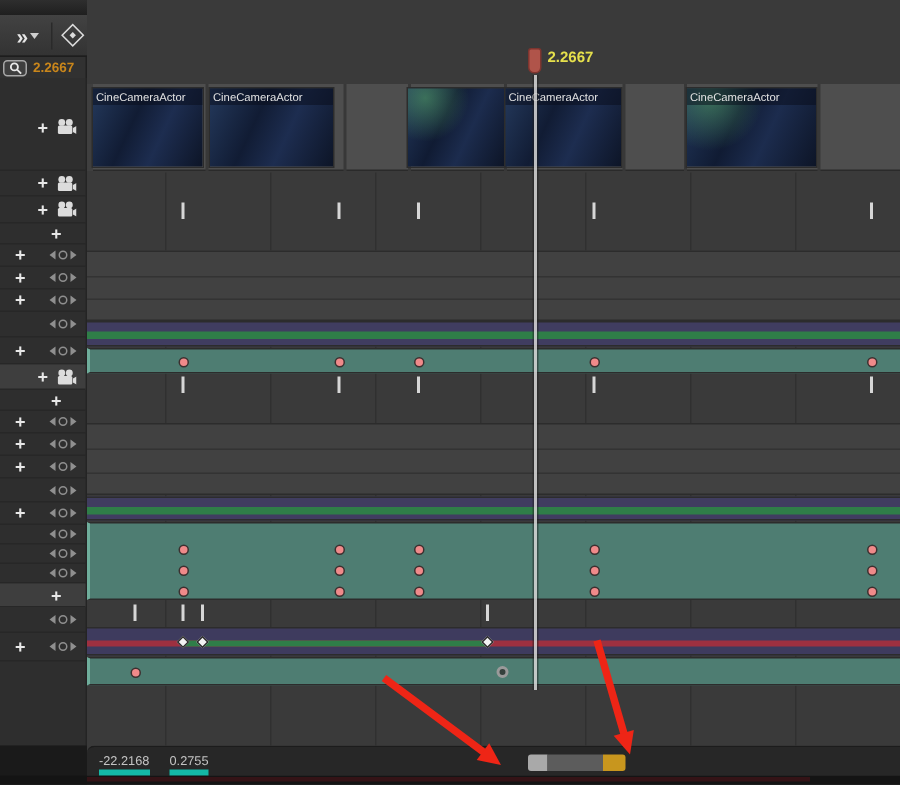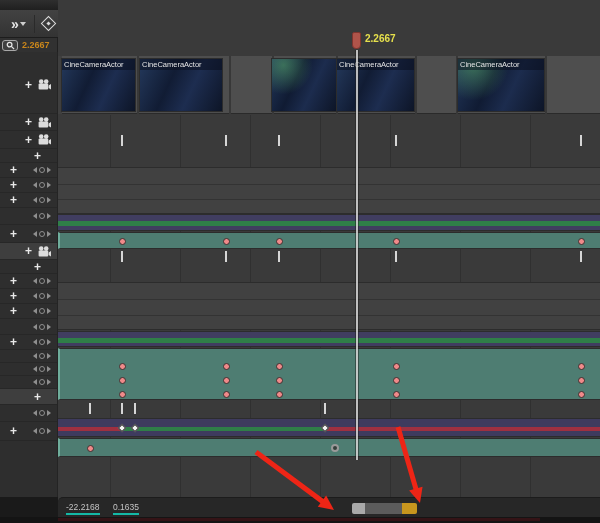--- a/index.html
+++ b/index.html
@@ -73,21 +73,21 @@
   .kf-diamond{position:absolute;width:6px;height:6px;background:#f2f2f2;border:1px solid #2c2c2c;transform:rotate(45deg);box-sizing:border-box;cursor:pointer;}
   
   .playhead-line{position:absolute;width:2px;background:#d2d2d2;opacity:0.88;
       box-shadow:-1px 0 0 rgba(30,30,30,0.55),1px 0 0 rgba(30,30,30,0.55);z-index:20;}
   .playhead-marker{position:absolute;width:9px;height:17px;background:#b0544a;border:1px solid #7e352f;
       border-radius:2px 2px 4px 4px;box-sizing:border-box;z-index:21;cursor:grab;}
   .playhead-label{position:absolute;font-size:10px;font-weight:bold;color:#e6e04c;z-index:21;}
   
   .bottombar{position:absolute;left:0;top:497px;width:542px;height:20px;background:#272727;border-radius:5px 0 0 0;
       border-top:1px solid #1c1c1c;box-sizing:border-box;}
-  .bb-val{position:absolute;top:4px;font-size:8.5px;color:#c4c4c4;border-bottom:2px solid #14b8a6;padding-bottom:1px;cursor:text;}
+  .bb-val{position:absolute;top:4px;font-size:8.5px;color:#c4c4c4;border-bottom:6px solid #14b8a6;padding-bottom:1px;cursor:text;}
   .range-slider{position:absolute;top:5px;height:11px;display:flex;cursor:pointer;}
   .rs-left{width:13px;background:#a9a9a9;border-radius:2px 0 0 2px;}
   .rs-mid{width:37px;background:#5c5c5c;}
   .rs-right{width:15px;background:#c8961e;border-radius:0 2px 2px 0;}
   .bottom-strip{left:0;top:517px;width:600px;height:6px;background:#141414;}
   .maroon{left:58px;top:518px;width:482px;height:3px;background:#3c1317;opacity:0.8;}
   .corner{left:0;top:497px;width:58px;height:26px;background:#1a1a1a;}
   #arrows{position:absolute;left:0;top:0;width:600px;height:523px;z-index:60;pointer-events:none;}
 </style>
 </head>
@@ -496,21 +496,21 @@
         <div class="kf-diamond" style="left: 74px; top: 6px;"></div>
         <div class="kf-diamond" style="left: 264px; top: 6px;"></div>
       </div>
       <div class="trow teal" style="top: 438px; height: 19px;">
         <div class="kf-dot" style="left: 27px; top: 6px;"></div>
         <div class="kf-ring" style="left: 271px; top: 5px;"></div>
       </div>
       <div class="playhead-line" style="left: 298px; top: 50px; height: 410px;"></div>
       <div class="bottombar">
         <div class="bb-val" style="left: 8px;">-22.2168</div>
-        <div class="bb-val" style="left: 55px;">0.1635</div>
+        <div class="bb-val" style="left: 55px;">0.2755</div>
         <div class="range-slider" style="left: 294px;">
           <div class="rs-left" style="width: 13px;"></div>
           <div class="rs-mid" style="width: 37px;"></div>
           <div class="rs-right" style="width: 15px;"></div>
         </div>
       </div>
     </div>
 
   <div class="abs corner"></div>
   <div class="abs bottom-strip"></div>

